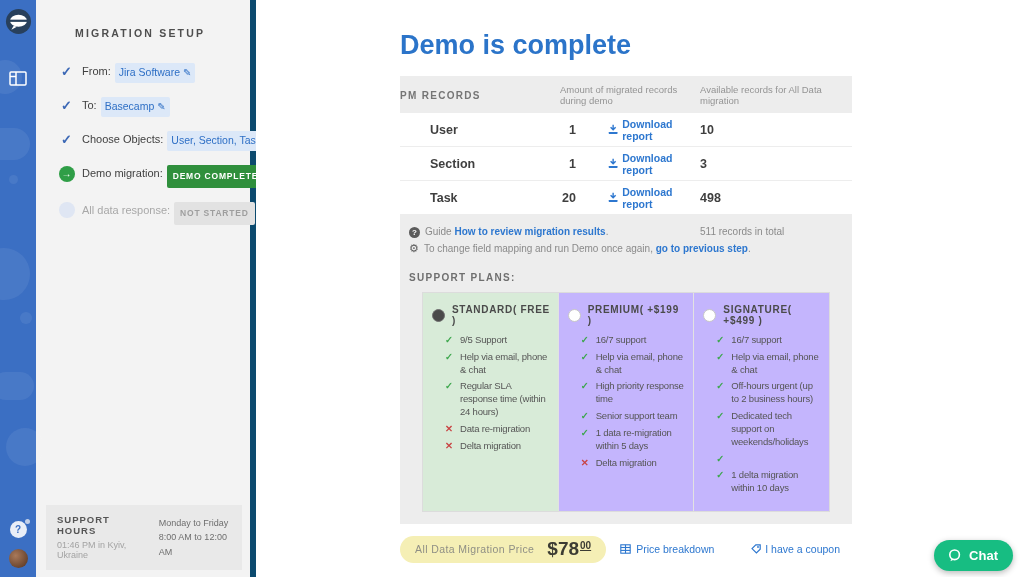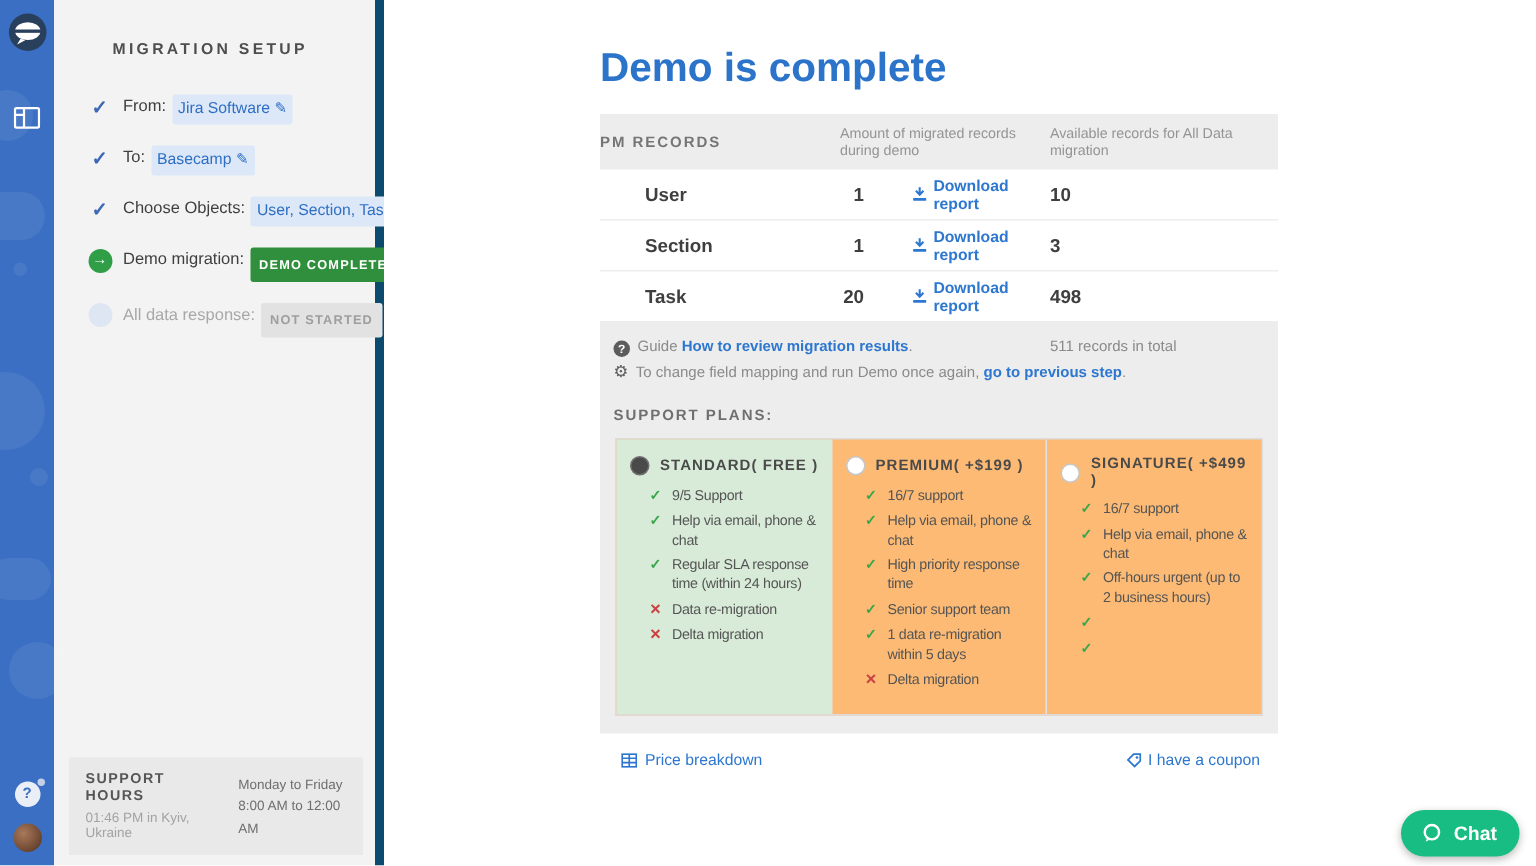--- a/index.html
+++ b/index.html
@@ -74,21 +74,21 @@
   .c4 { flex:1; font-weight:bold; }
   .dl { color:#2d77cf; font-size:10.5px; font-weight:bold; cursor:pointer; display:inline-flex; align-items:center; gap:4px; }
   .notes { position:relative; padding:9px 0 0 9px; font-size:10px; color:#8a8a8a; line-height:1.65; }
   .note-line { display:flex; align-items:center; gap:5px; }
   .q-ico { display:inline-block; width:11px; height:11px; border-radius:50%; background:#5c5c5c; color:#fff;
            font-size:8px; font-weight:bold; text-align:center; line-height:11px; }
   .gear-ico { color:#5c5c5c; font-size:11px; line-height:11px; }
   .note-link { color:#2d77cf; font-weight:bold; cursor:pointer; }
   .total { position:absolute; left:300px; top:9px; color:#8a8a8a; }
   .plans-title { padding:15px 0 0 9px; font-size:10px; font-weight:bold; letter-spacing:1.3px; color:#6f6f6f; }
-  .plans { display:flex; margin:9px 10px 0; background:#fdba74; border:1px solid #dcdcdc; }
+  .plans { display:flex; margin:9px 22px 0; background:#c4b5fd; border:1px solid #dcdcdc; }
   .plan { flex:1; padding:11px 7px 12px 9px; border-left:1px solid #e2e2e2; }
   .plan:first-child { border-left:none; background:#d8ebd8; }
   .plan-head { display:flex; align-items:center; gap:7px; margin-bottom:8px; cursor:pointer; }
   .radio { width:13px; height:13px; border-radius:50%; flex:0 0 13px; }
   .radio-on  { background:#4a4a4a; border:1px solid #6f6f6f; }
   .radio-off { background:#fff; border:1px solid #c7c7c7; }
   .plan-name { font-size:10px; font-weight:bold; letter-spacing:.7px; color:#4a4a4a; }
   .feat { display:flex; gap:5px; margin:0 0 4px 13px; font-size:9.5px; letter-spacing:-0.2px;
           color:#555; line-height:1.35; }
   .fi { flex:0 0 10px; font-weight:bold; font-size:9.5px; }
@@ -315,29 +315,38 @@
           <div class="feat">
               <span class="fi fi-check"></span>
               <span>Help via email, phone &amp; chat</span>
             </div>
           <div class="feat">
               <span class="fi fi-check"></span>
               <span>Off-hours urgent (up to 2 business hours)</span>
             </div>
           <div class="feat">
               <span class="fi fi-check"></span>
-            </div>
-          <div class="feat">
-              <span class="fi fi-check"></span>
+              <span>Dedicated tech support on weekends/holidays</span>
+            </div>
+          <div class="feat">
+              <span class="fi fi-check"></span>
+            </div>
+          <div class="feat">
+              <span class="fi fi-check"></span>
+              <span>1 delta migration within 10 days</span>
             </div>
         </div>
       </div>
     </div>
 
     <div class="price-row">
+      <div class="price-pill">
+        <span class="price-label">All Data Migration Price</span>
+        <span class="price-amount"><span>$78</span><span class="price-cents">00</span></span>
+      </div>
       <span class="breakdown">
         <svg width="11" height="10" viewBox="0 0 11 10">
             <rect x="0.8" y="0.8" width="9.4" height="8.4" fill="none" stroke="#2d77cf" stroke-width="1.1"></rect>
             <line x1="0.8" y1="3.5" x2="10.2" y2="3.5" stroke="#2d77cf" stroke-width="1.1"></line>
             <line x1="0.8" y1="6.4" x2="10.2" y2="6.4" stroke="#2d77cf" stroke-width="1.1"></line>
             <line x1="5.5" y1="0.8" x2="5.5" y2="9.2" stroke="#2d77cf" stroke-width="1.1"></line>
           </svg>
         <span>Price breakdown</span>
       </span>
       <span class="coupon">

